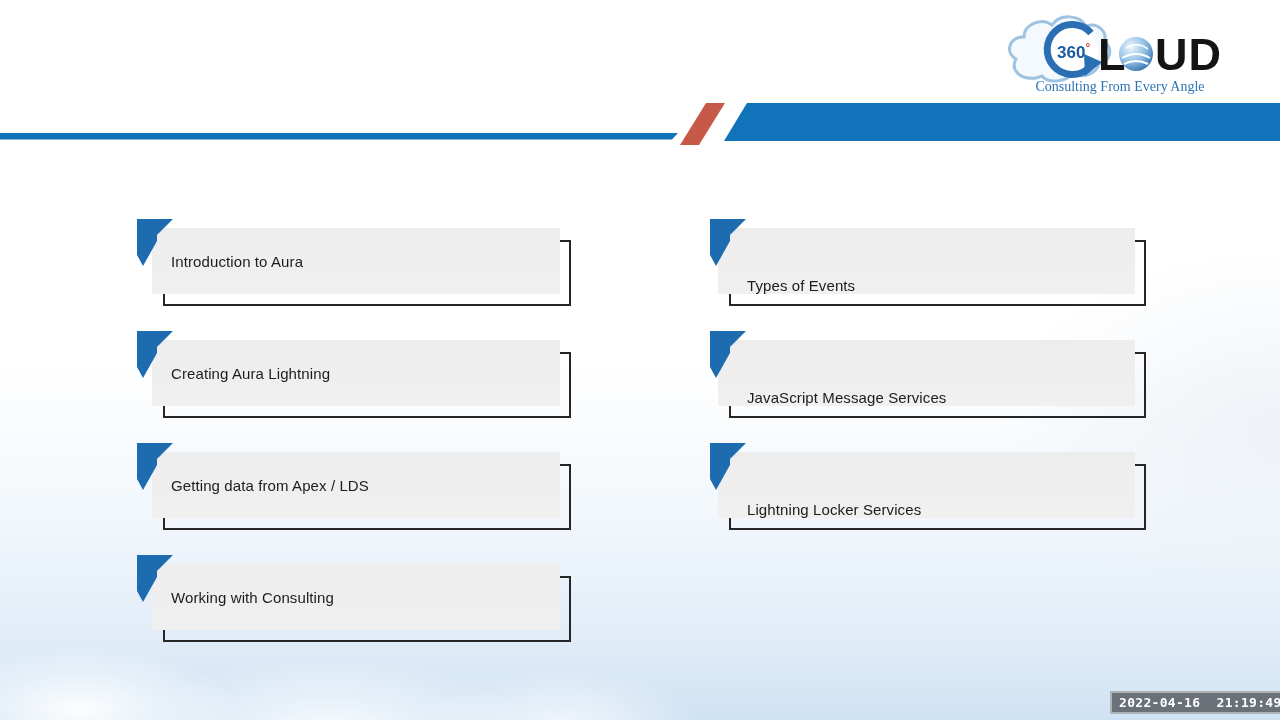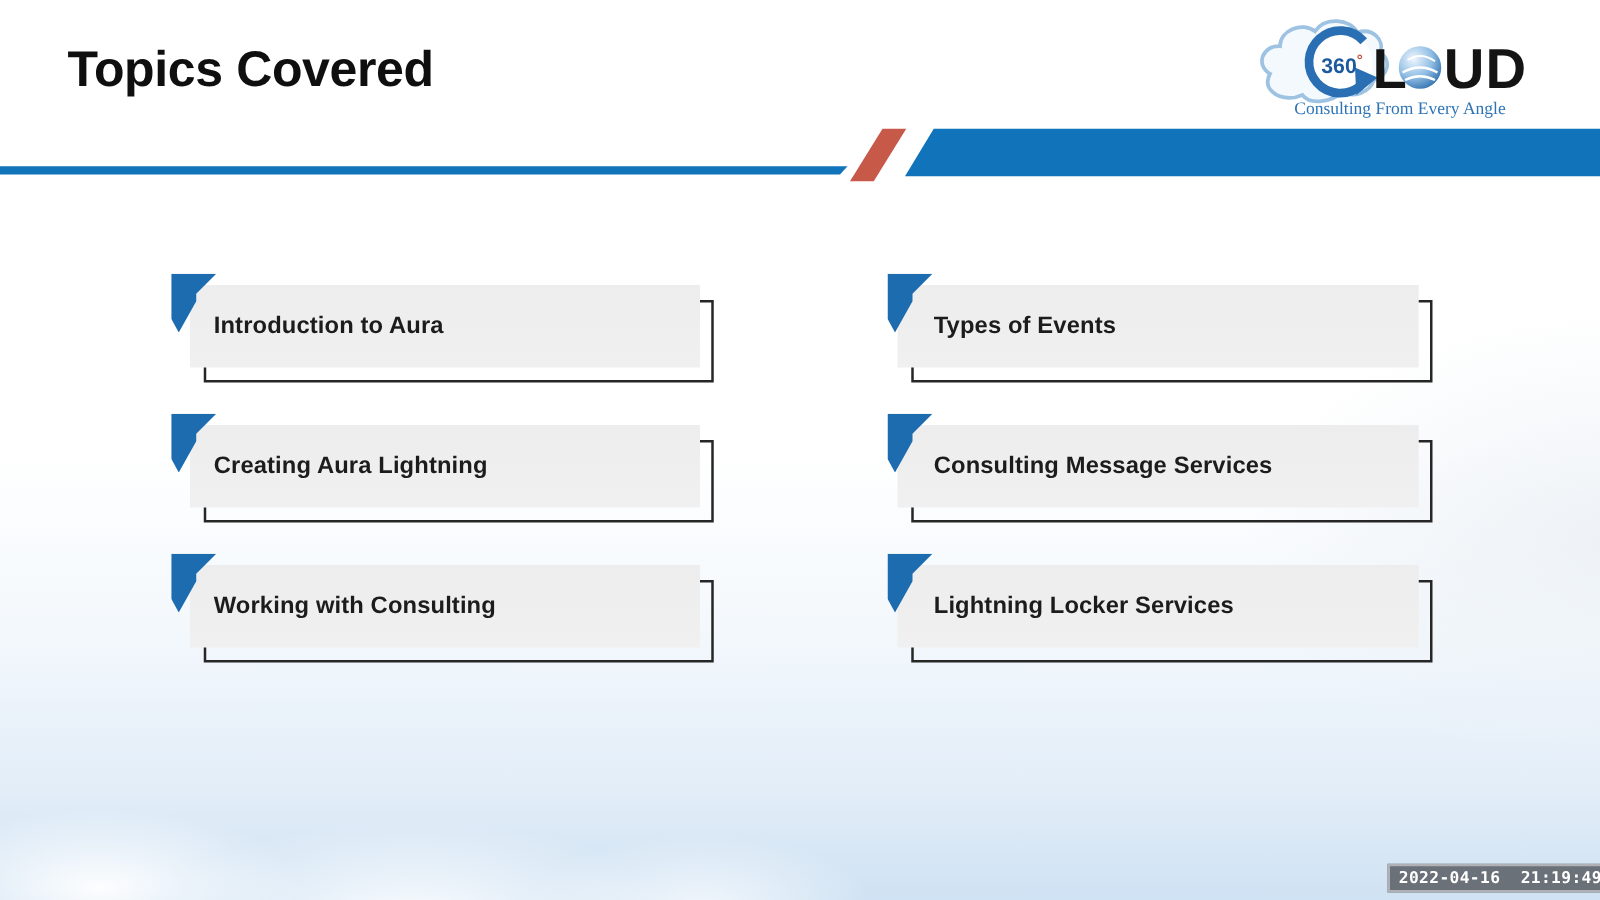--- a/index.html
+++ b/index.html
@@ -29,43 +29,42 @@
   .card-outline {
     position:absolute; left:11px; top:12px; width:100%; height:100%;
     border:2px solid #262626;
   }
   .card-face {
     position:absolute; left:0; top:0; width:100%; height:100%;
     background:linear-gradient(180deg,#ededee 0%, #f0f0f1 100%);
     display:flex; align-items:center;
   }
   .col-left  .card-face { padding-left:19px; }
-  .col-right .card-face { padding-left:29px; }
-  .topic-label { font-size:19px; font-weight:bold; color:#1c1c1c; letter-spacing:0.1px; }
+  .col-right .card-face { padding-left:29px;align-items:flex-end; }
+  .topic-label { font-size:15px; font-weight:normal; color:#1c1c1c; letter-spacing:0.1px; }
 
   .flag { position:absolute; top:-9px; width:36px; height:47px; z-index:2; }
   .col-left  .flag { left:-15px; }
   .col-right .flag { left:-8px; }
 
   .timestamp {
     position:absolute; left:1110px; top:691px; height:23px;
     padding:2px 7px 0 7px;
     background:rgba(98,103,108,0.92);
     border:2px solid #aeb2b6;
     color:#ffffff; font-family:"DejaVu Sans Mono", monospace;
     font-size:13px; font-weight:bold; letter-spacing:0.3px;
     white-space:pre;
   }
 </style>
 </head>
 <body>
 
 <div class="stage">
 
-  <div class="page-title">Topics Covered</div>
 
   <div class="logo-box">
     <svg width="230" height="92" viewBox="0 0 230 92">
       <defs>
         <radialGradient id="globeGrad" cx="35%" cy="30%" r="80%">
           <stop offset="0%" stop-color="#eef6fd"></stop>
           <stop offset="55%" stop-color="#8fbde4"></stop>
           <stop offset="100%" stop-color="#2a6aa8"></stop>
         </radialGradient>
       </defs>
@@ -105,20 +104,29 @@
       <div class="card-face">
         <span class="topic-label">Creating Aura Lightning</span>
       </div>
       <svg class="flag" viewBox="0 0 36 47">
         <polygon points="0,0 36,0 20,16 20,22 6,47 0,36" fill="#1e6cb0"></polygon>
       </svg>
     </div>
     <div class="card">
       <div class="card-outline"></div>
       <div class="card-face">
+        <span class="topic-label">Getting data from Apex / LDS</span>
+      </div>
+      <svg class="flag" viewBox="0 0 36 47">
+        <polygon points="0,0 36,0 20,16 20,22 6,47 0,36" fill="#1e6cb0"></polygon>
+      </svg>
+    </div>
+    <div class="card">
+      <div class="card-outline"></div>
+      <div class="card-face">
         <span class="topic-label">Working with Consulting</span>
       </div>
       <svg class="flag" viewBox="0 0 36 47">
         <polygon points="0,0 36,0 20,16 20,22 6,47 0,36" fill="#1e6cb0"></polygon>
       </svg>
     </div>
   </div>
 
   <div class="col col-right">
     <div class="card">
@@ -126,21 +134,21 @@
       <div class="card-face">
         <span class="topic-label">Types of Events</span>
       </div>
       <svg class="flag" viewBox="0 0 36 47">
         <polygon points="0,0 36,0 20,16 20,22 6,47 0,36" fill="#1e6cb0"></polygon>
       </svg>
     </div>
     <div class="card">
       <div class="card-outline"></div>
       <div class="card-face">
-        <span class="topic-label">Consulting Message Services</span>
+        <span class="topic-label">JavaScript Message Services</span>
       </div>
       <svg class="flag" viewBox="0 0 36 47">
         <polygon points="0,0 36,0 20,16 20,22 6,47 0,36" fill="#1e6cb0"></polygon>
       </svg>
     </div>
     <div class="card">
       <div class="card-outline"></div>
       <div class="card-face">
         <span class="topic-label">Lightning Locker Services</span>
       </div>

